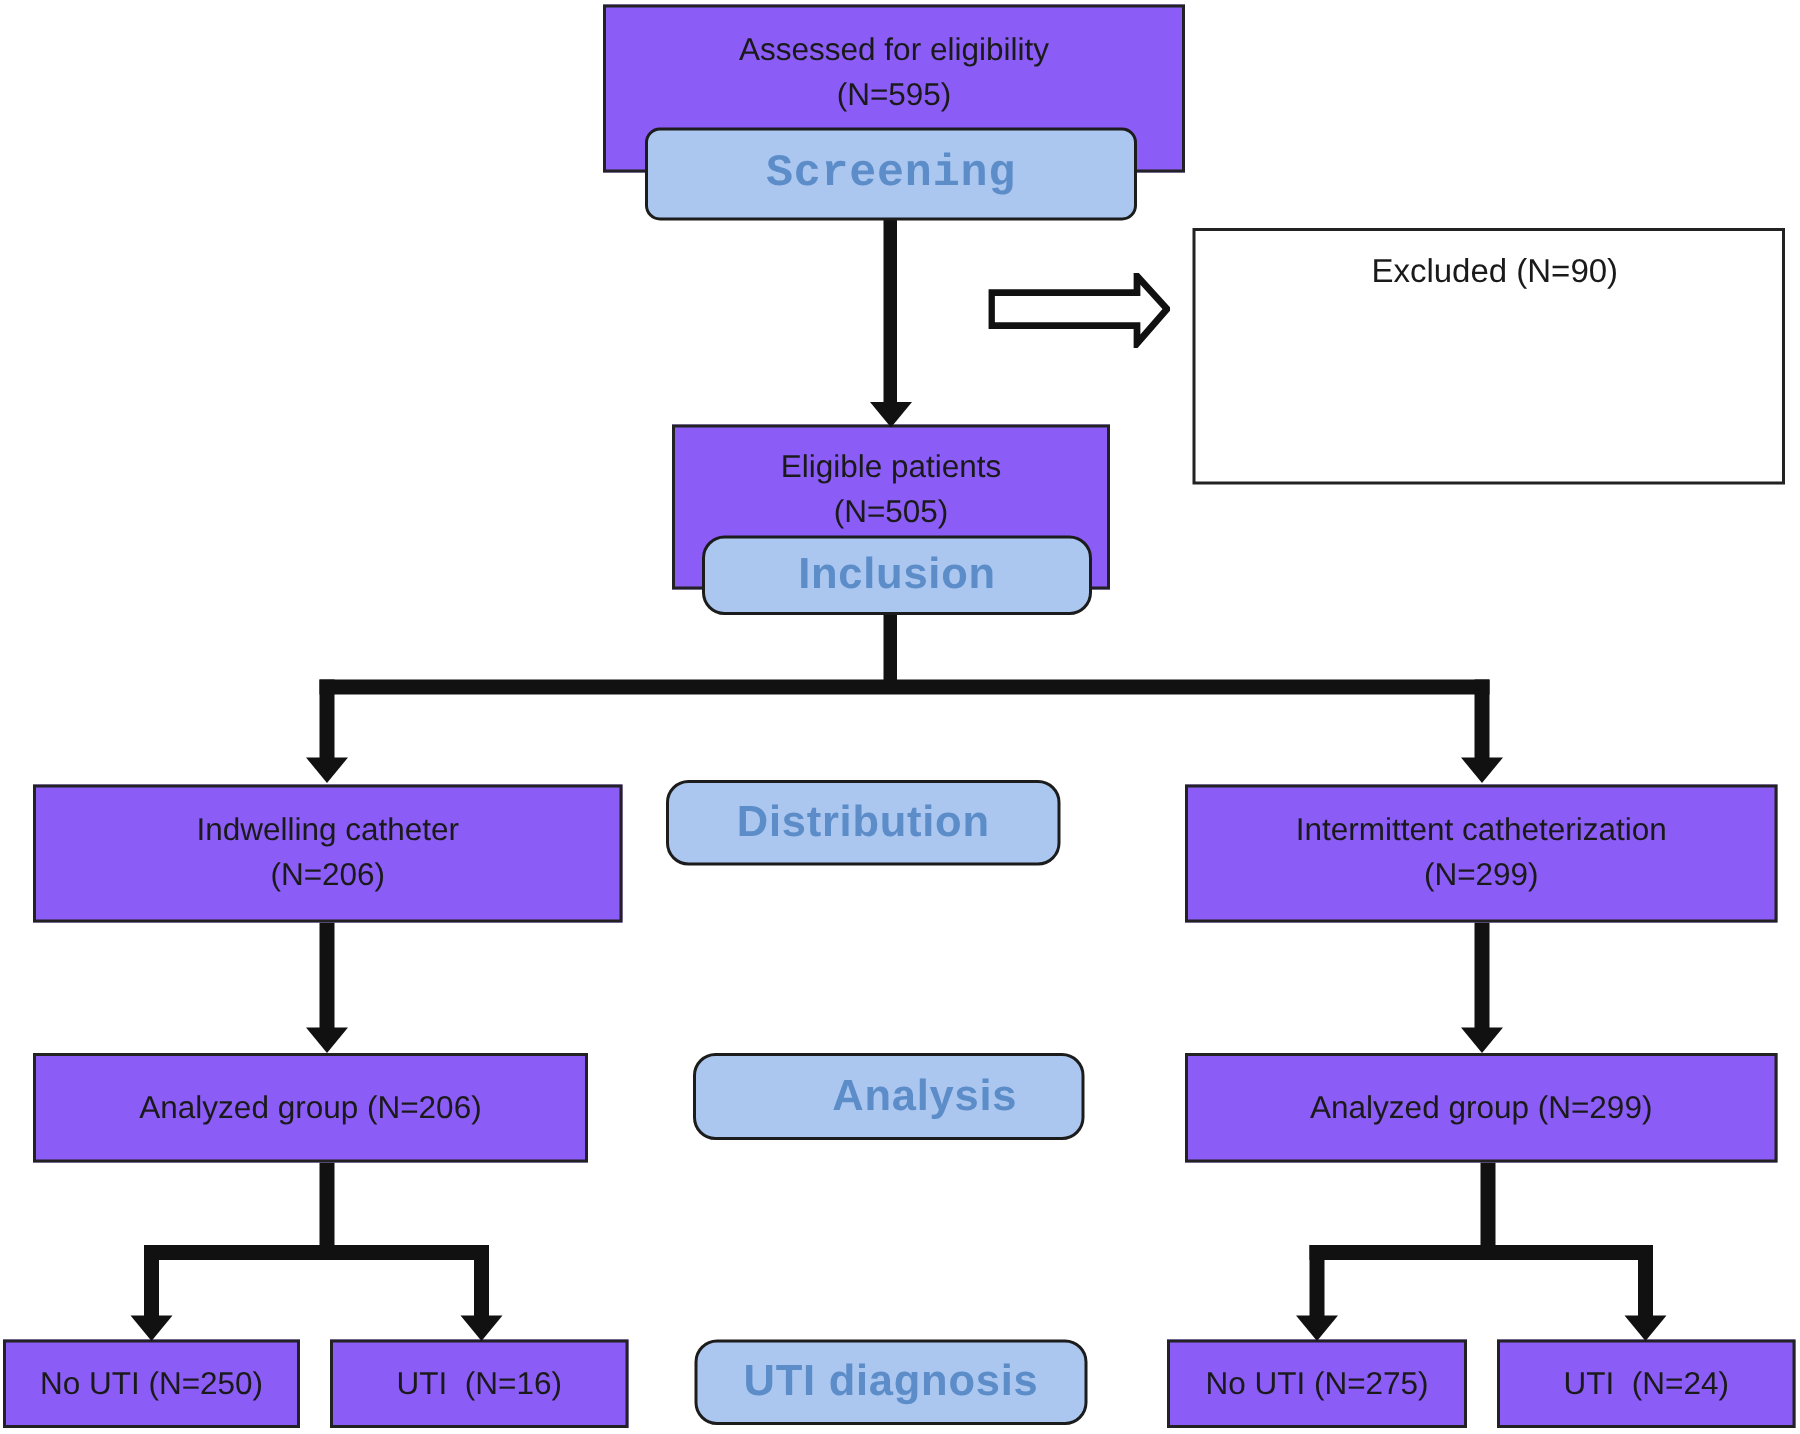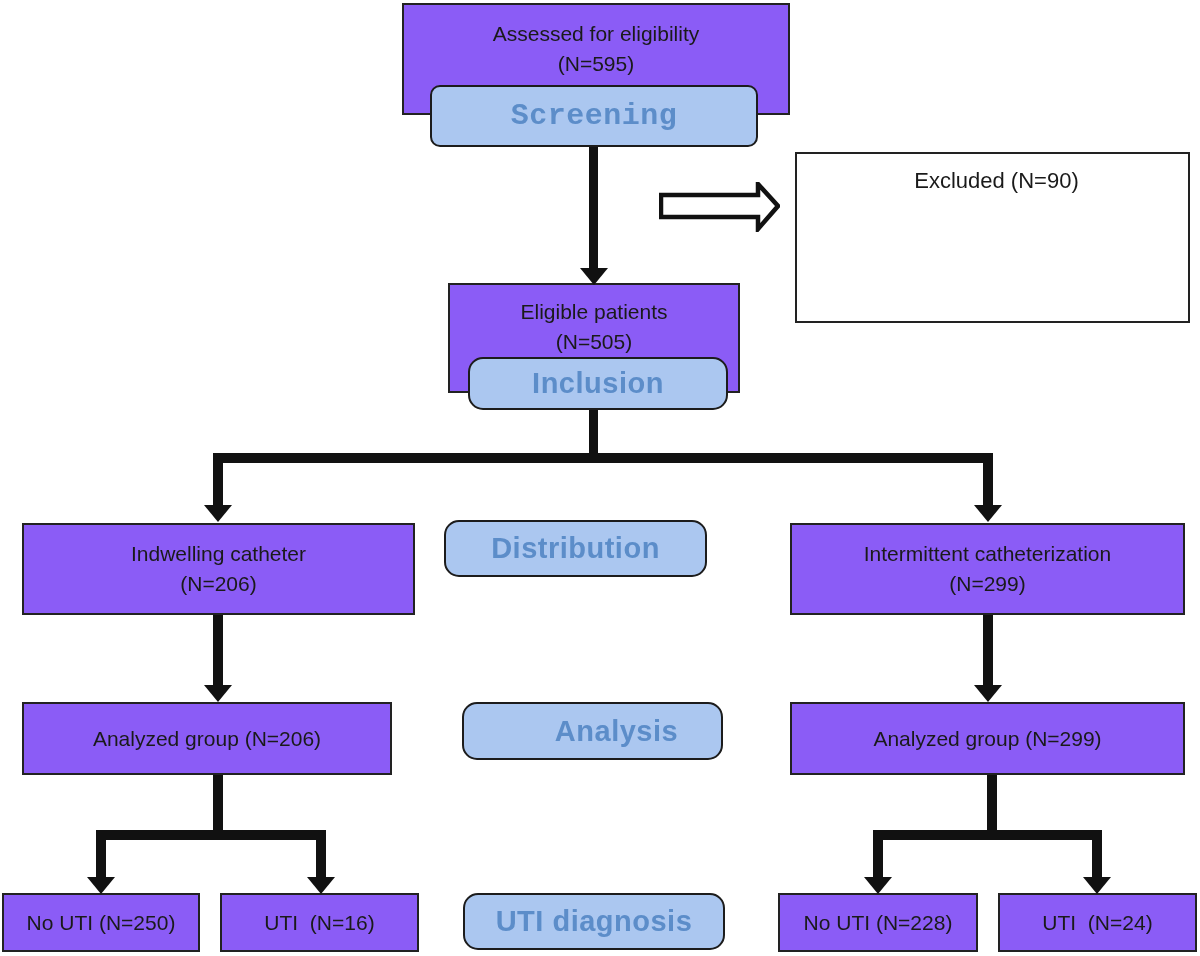--- a/index.html
+++ b/index.html
@@ -117,21 +117,21 @@
 
   <div class="box" style="left:2px;top:893px;width:198px;height:59px;">
     <span class="box-label">No UTI (N=250)</span>
   </div>
 
   <div class="box" style="left:220px;top:893px;width:199px;height:59px;">
     <span class="box-label">UTI  (N=16)</span>
   </div>
 
   <div class="box" style="left:778px;top:893px;width:200px;height:59px;">
-    <span class="box-label">No UTI (N=228)</span>
+    <span class="box-label">No UTI (N=275)</span>
   </div>
 
   <div class="box" style="left:998px;top:893px;width:199px;height:59px;">
     <span class="box-label">UTI  (N=24)</span>
   </div>
 
   <div class="pill" style="left:430px;top:85px;width:328px;height:62px;border-radius:10px;font-size:30px;font-family:Liberation Mono, monospace;">Screening</div>
   <div class="pill" style="left:468px;top:357px;width:260px;height:53px;">Inclusion</div>
   <div class="pill" style="left:444px;top:520px;width:263px;height:57px;">Distribution</div>
   <div class="pill" style="left:462px;top:702px;width:261px;height:58px;padding-left:48px;">Analysis</div>

